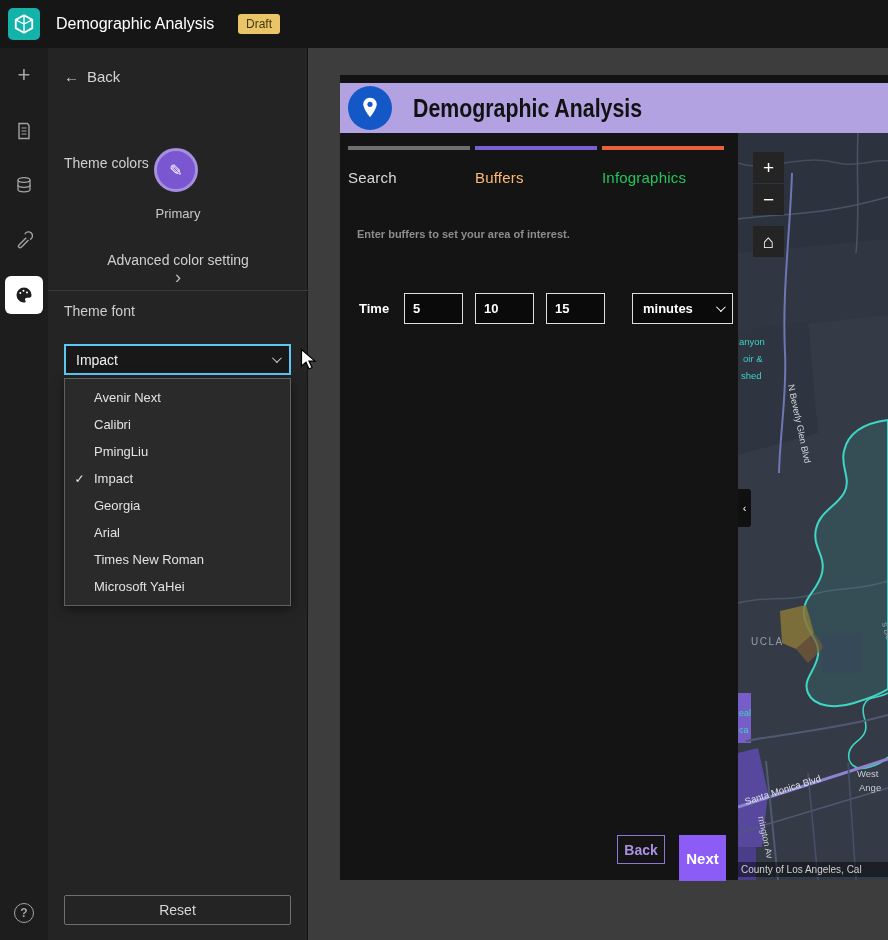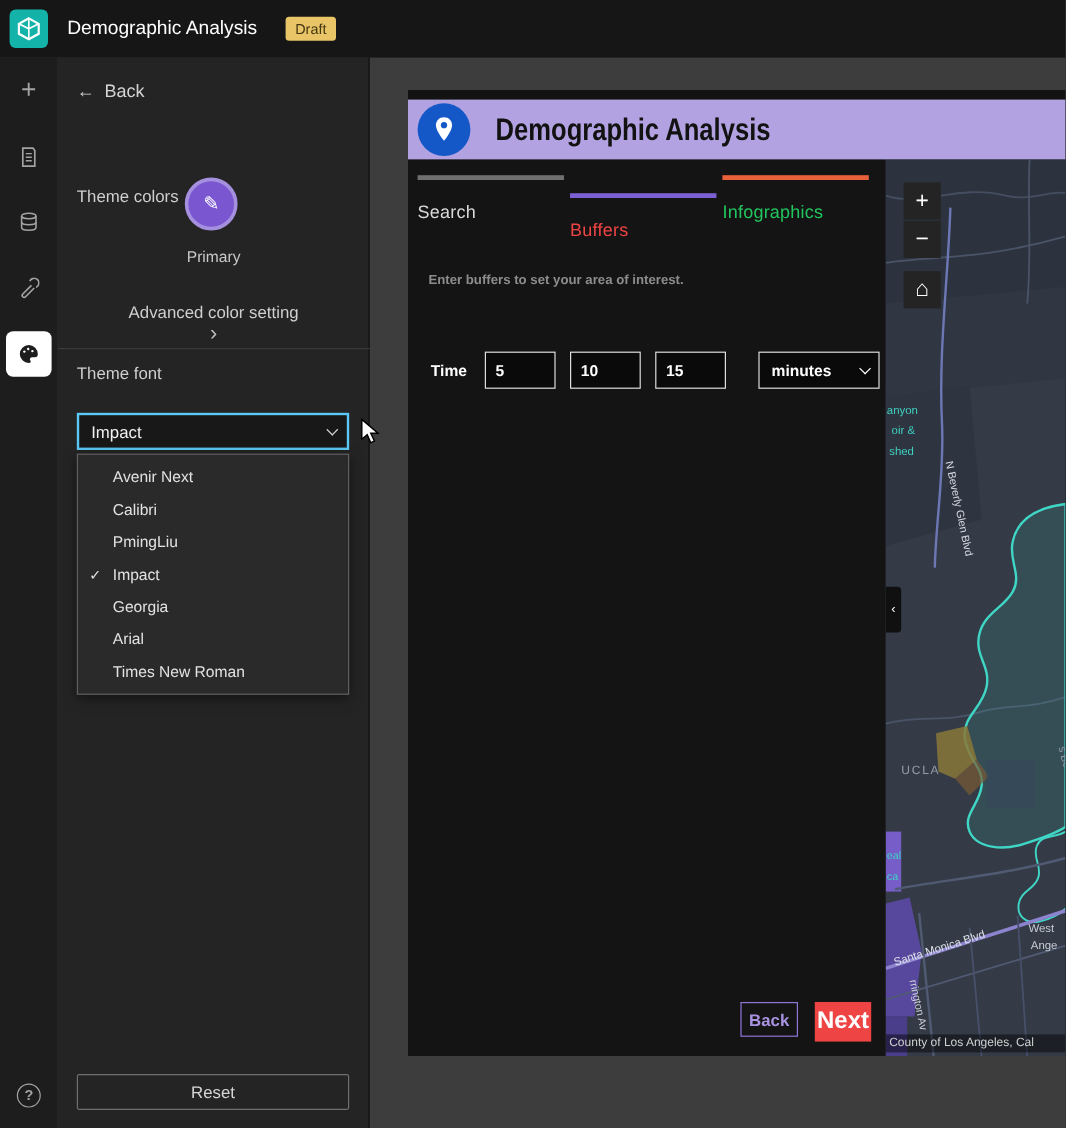--- a/index.html
+++ b/index.html
@@ -44,33 +44,33 @@
 
   .app-window { position:absolute; left:340px; top:75px; width:548px; height:805px; background:#131313; }
   .pv-header { position:absolute; left:0; top:8px; width:548px; height:50px; background:#b3a2e2; }
   .pv-icon { position:absolute; left:8px; top:3px; width:44px; height:44px; border-radius:50%; background:#1458c8; display:flex; align-items:center; justify-content:center; }
   .pv-title { position:absolute; left:73px; top:50%; transform:translateY(-50%) scaleX(.82); transform-origin:left center; font-size:26px; font-weight:700; color:#121212; white-space:nowrap; }
 
   .pv-body { position:absolute; left:0; top:58px; width:398px; height:747px; background:#141414; }
   .tabs { position:absolute; left:8px; top:13px; display:flex; gap:5px; }
   .tab { width:122px; border-top:4px solid; padding-top:19px; font-weight:400; font-size:15px; letter-spacing:.2px; cursor:pointer; }
   .tab-search { border-color:#6f6f6f; color:#d9d9d9; }
-  .tab-buffers { border-color:#7c5fd3; color:#ef4444;margin-top:15px; }
+  .tab-buffers { border-color:#7c5fd3; color:#fdba74; }
   .tab-info { border-color:#e8613a; color:#22c55e; }
   .instruction { position:absolute; left:17px; top:95px; font-size:11px; font-weight:700; color:#8d8d8d; }
   .subtabs { position:absolute; left:20px; top:122px; display:flex; gap:26px; font-size:14px; font-weight:700; }
   .subtab { color:#9a9a9a; padding-bottom:9px; cursor:pointer; }
   .subtab.active { color:#fff; border-bottom:3px solid #7c5fd3; }
   .time-row { position:absolute; left:19px; top:160px; height:31px; display:flex; align-items:center; }
   .time-label { font-size:13px; font-weight:700; color:#fff; width:45px; }
   .time-input { width:59px; height:31px; background:#0a0a0a; border:1px solid #dedede; color:#fff; font-size:13px; font-weight:700; padding-left:8px; margin-right:12px; font-family:"Liberation Sans",sans-serif; }
   .unit-select { position:absolute; left:273px; top:0; width:101px; height:31px; background:#0a0a0a; border:1px solid #dedede; display:flex; align-items:center; justify-content:space-between; padding:0 9px 0 10px; color:#fff; font-size:13px; font-weight:700; cursor:pointer; }
   .unit-select .chevron-down { border-color:#fff; }
   .btn-back { position:absolute; left:277px; top:702px; width:48px; height:29px; background:transparent; border:1px solid #8f76d8; color:#a993e0; font-weight:700; font-size:14px; display:flex; align-items:center; justify-content:center; cursor:pointer; }
-  .btn-next { position:absolute; left:339px; top:702px; width:47px; height:33px; background:#ef4444; border:none; color:#fff; font-weight:700; font-size:20px; display:flex; align-items:center; justify-content:center; cursor:pointer; }
+  .btn-next { position:absolute; left:339px; top:702px; width:47px; height:46px; background:#8b5cf6; border:none; color:#fff; font-weight:700; font-size:15px; display:flex; align-items:center; justify-content:center; cursor:pointer; }
 
   
   .pv-map { position:absolute; left:398px; top:58px; width:150px; height:747px; background:#343b46; overflow:hidden; }
   .map-btn { position:absolute; width:31px; height:31px; background:#242424; color:#fff; border:none; font-size:19px; line-height:31px; text-align:center; cursor:pointer; }
   .map-attr { position:absolute; left:0; bottom:3px; right:0; background:rgba(0,0,0,.45); color:#cfcfcf; font-size:10px; padding:2px 3px; white-space:nowrap; overflow:hidden; }
   .map-collapse { position:absolute; left:0; top:356px; width:13px; height:38px; background:#101010; color:#fff; font-size:11px; display:flex; align-items:center; justify-content:center; border-radius:0 3px 3px 0; cursor:pointer; }
 </style>
 </head>
 <body>
 
@@ -175,20 +175,24 @@
           <span class="check"></span>
           <span>Georgia</span>
         </div>
       <div class="opt">
           <span class="check"></span>
           <span>Arial</span>
         </div>
       <div class="opt">
           <span class="check"></span>
           <span>Times New Roman</span>
+        </div>
+      <div class="opt">
+          <span class="check"></span>
+          <span>Microsoft YaHei</span>
         </div>
     </div>
 
     <div class="reset-btn">Reset</div>
   </aside>
 
   <div class="main-bg"></div>
 
   <div class="app-window">
 

